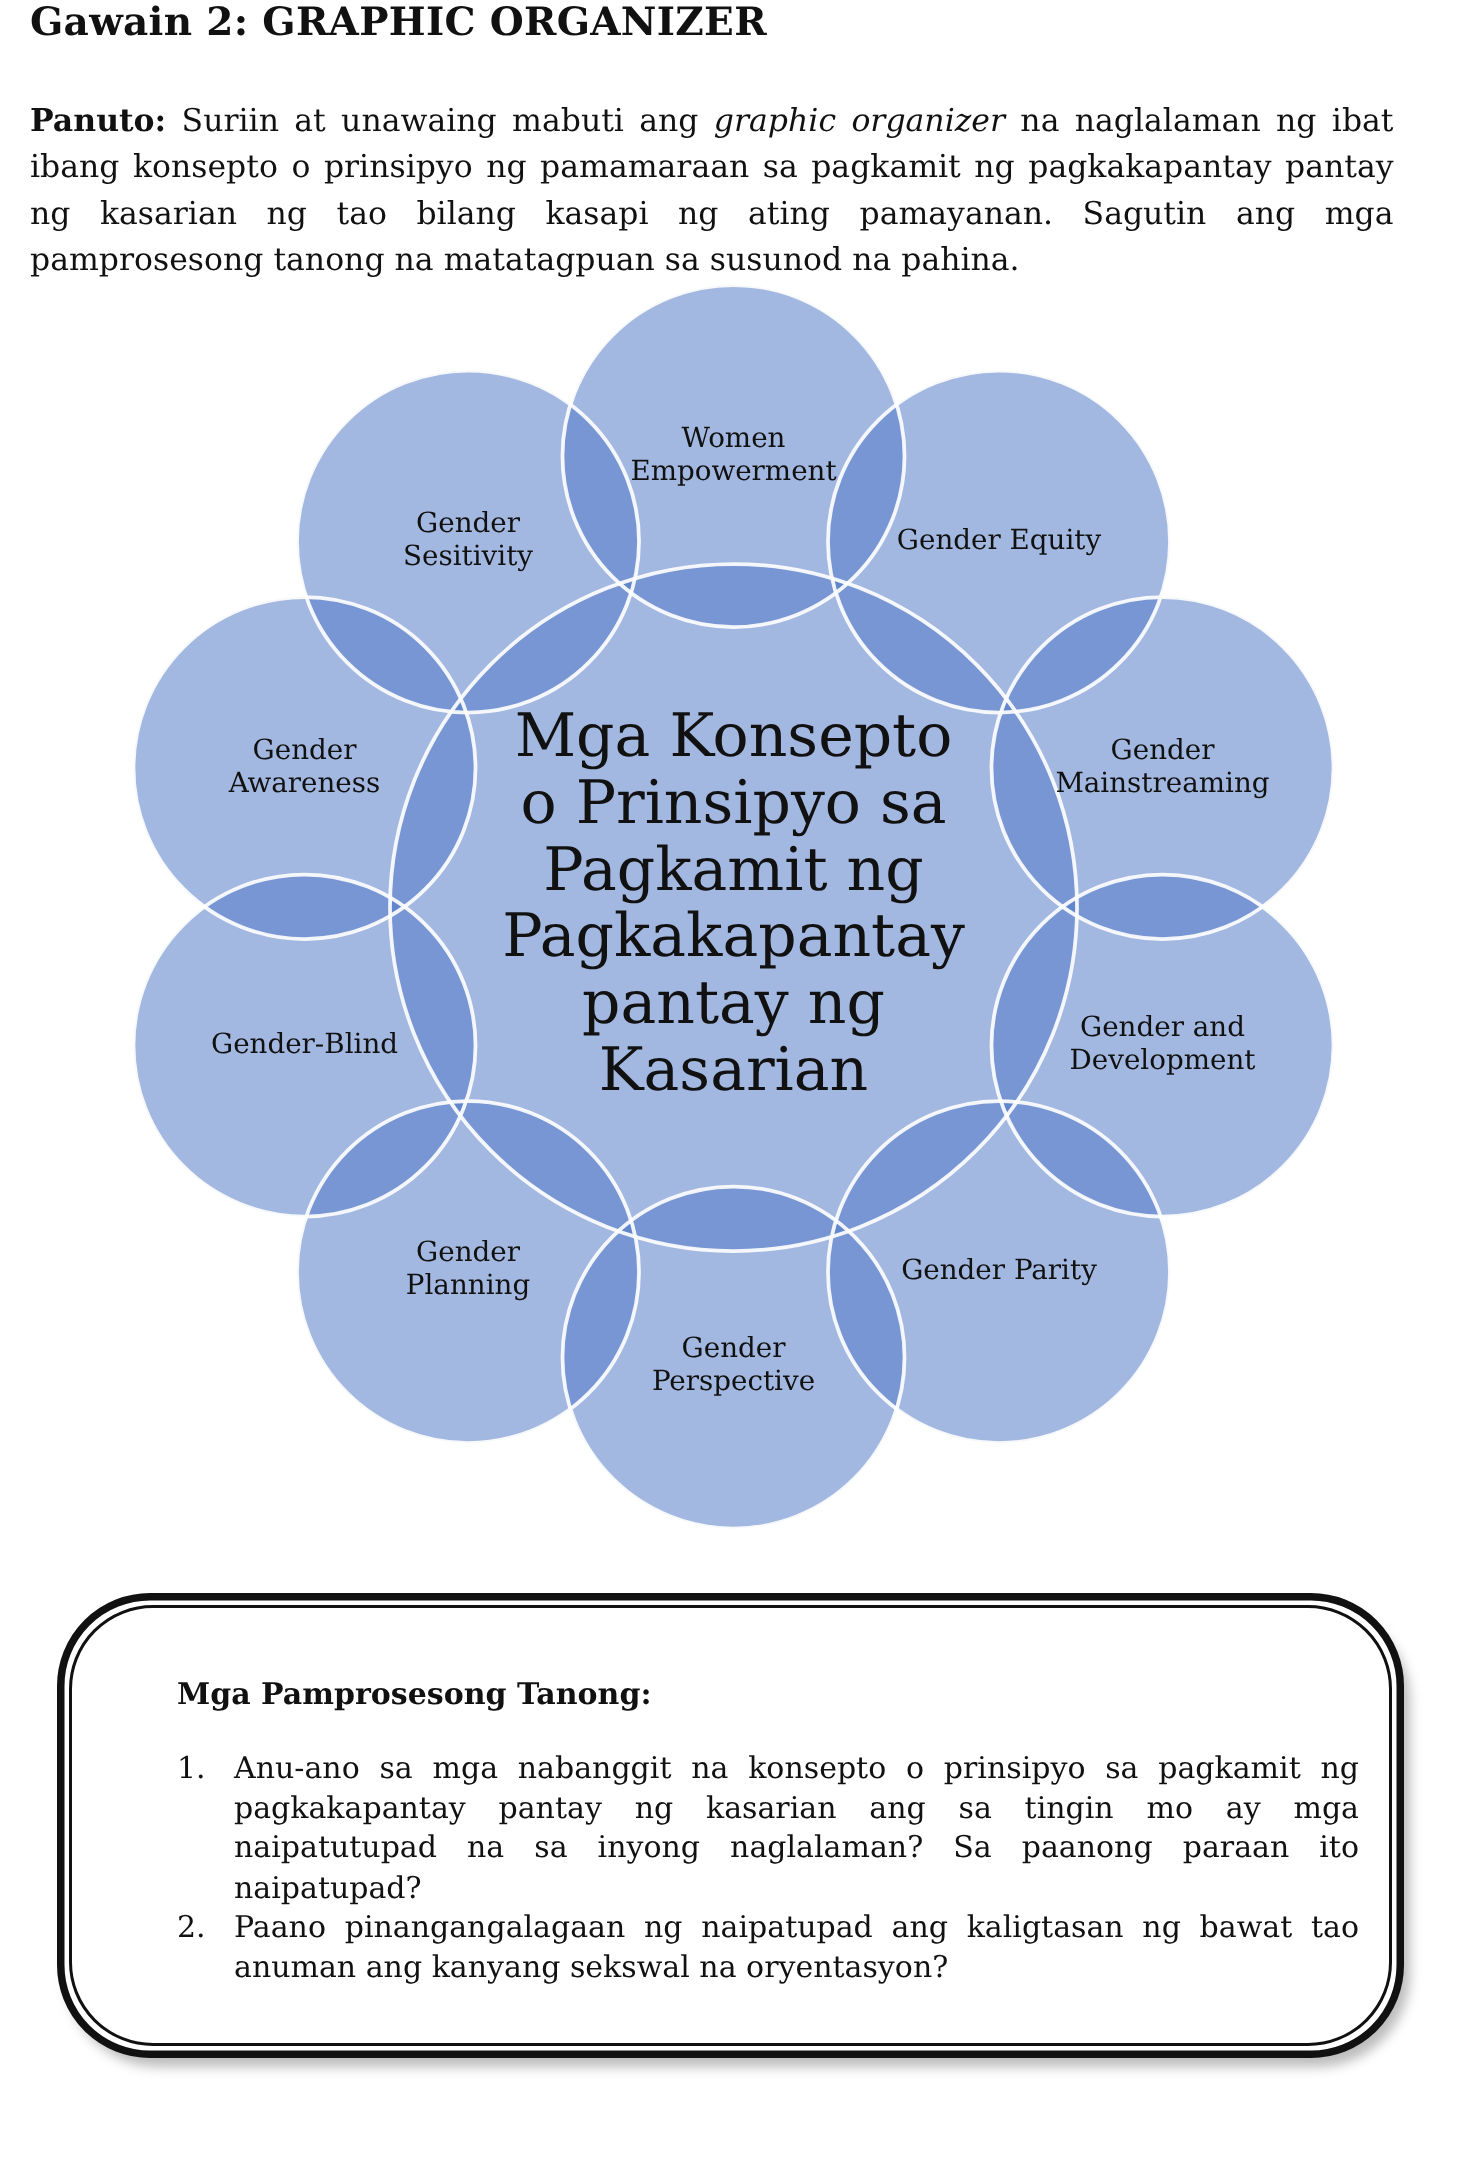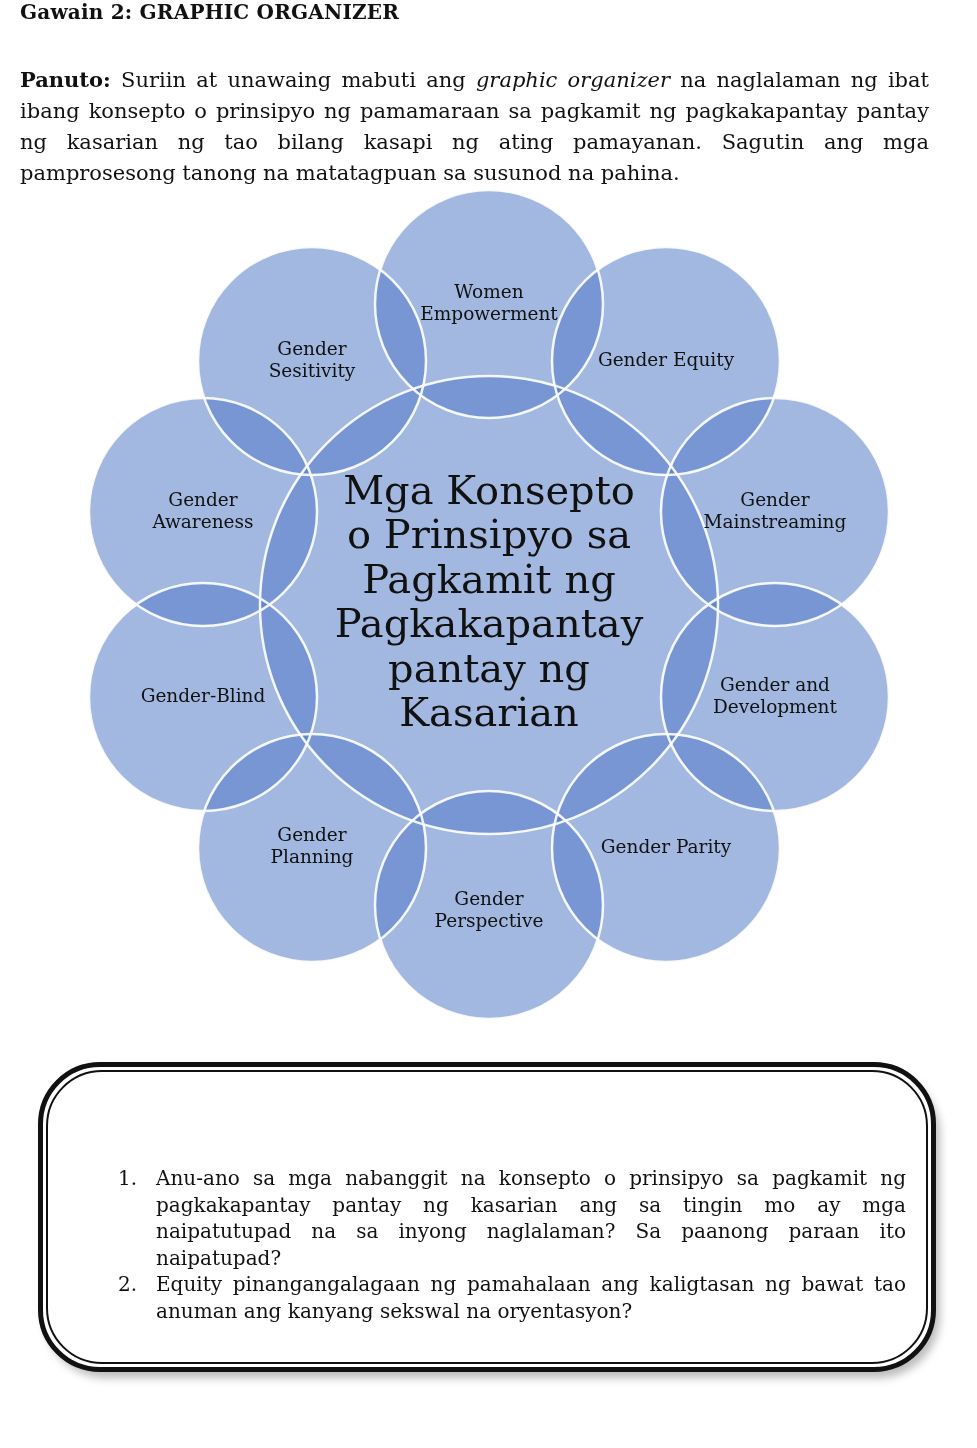--- a/index.html
+++ b/index.html
@@ -1,19 +1,19 @@
 <!DOCTYPE html>
 <html><head>
 <meta charset="utf-8">
 <style>
   html, body { margin: 0; padding: 0; background: #ffffff; }
   body { width: 977px; height: 1448px; position: relative; overflow: hidden; }
   .title {
     position: absolute; left: 20px; top: 0px;
-    font-family: "DejaVu Serif", serif; font-weight: bold; font-size: 20px;
+    font-family: "DejaVu Serif", serif; font-weight: bold; font-size: 26px;
     color: #111; letter-spacing: 0.2px;
   }
   .intro {
     position: absolute; left: 20px; top: 64px; width: 909px;
     font-family: "DejaVu Serif", serif; font-size: 21px; line-height: 31px;
     color: #111; text-align: justify;
   }
   .intro b { font-weight: bold; }
   .intro i { font-style: italic; }
   svg.organizer { position: absolute; left: 0; top: 0; }
@@ -91,23 +91,24 @@
       <text class="lbl" text-anchor="middle"><tspan x="489" y="900" dominant-baseline="middle">Gender</tspan><tspan x="489" y="922" dominant-baseline="middle">Perspective</tspan></text>
       <text class="lbl" text-anchor="middle"><tspan x="312" y="836" dominant-baseline="middle">Gender</tspan><tspan x="312" y="858" dominant-baseline="middle">Planning</tspan></text>
       <text class="lbl" text-anchor="middle"><tspan x="203" y="697" dominant-baseline="middle">Gender-Blind</tspan></text>
       <text class="lbl" text-anchor="middle"><tspan x="203" y="501" dominant-baseline="middle">Gender</tspan><tspan x="203" y="523" dominant-baseline="middle">Awareness</tspan></text>
       <text class="lbl" text-anchor="middle"><tspan x="312" y="350" dominant-baseline="middle">Gender</tspan><tspan x="312" y="372" dominant-baseline="middle">Sesitivity</tspan></text>
     </g>
 </svg>
 
 <div class="qbox-shadow"></div>
 <div class="qbox">
+  <div class="qtitle">Mga Pamprosesong Tanong:</div>
   <div class="qlist">
     <div class="qitem">
       <span class="qnum">1.</span>
       <span class="qtext">Anu-ano sa mga nabanggit na konsepto o prinsipyo sa pagkamit ng pagkakapantay pantay ng kasarian ang sa tingin mo ay mga naipatutupad na sa inyong naglalaman? Sa paanong paraan ito naipatupad?</span>
     </div>
     <div class="qitem">
       <span class="qnum">2.</span>
-      <span class="qtext">Equity pinangangalagaan ng pamahalaan ang kaligtasan ng bawat tao anuman ang kanyang sekswal na oryentasyon?</span>
+      <span class="qtext">Paano pinangangalagaan ng naipatupad ang kaligtasan ng bawat tao anuman ang kanyang sekswal na oryentasyon?</span>
     </div>
   </div>
 </div>
 
 </body></html>

